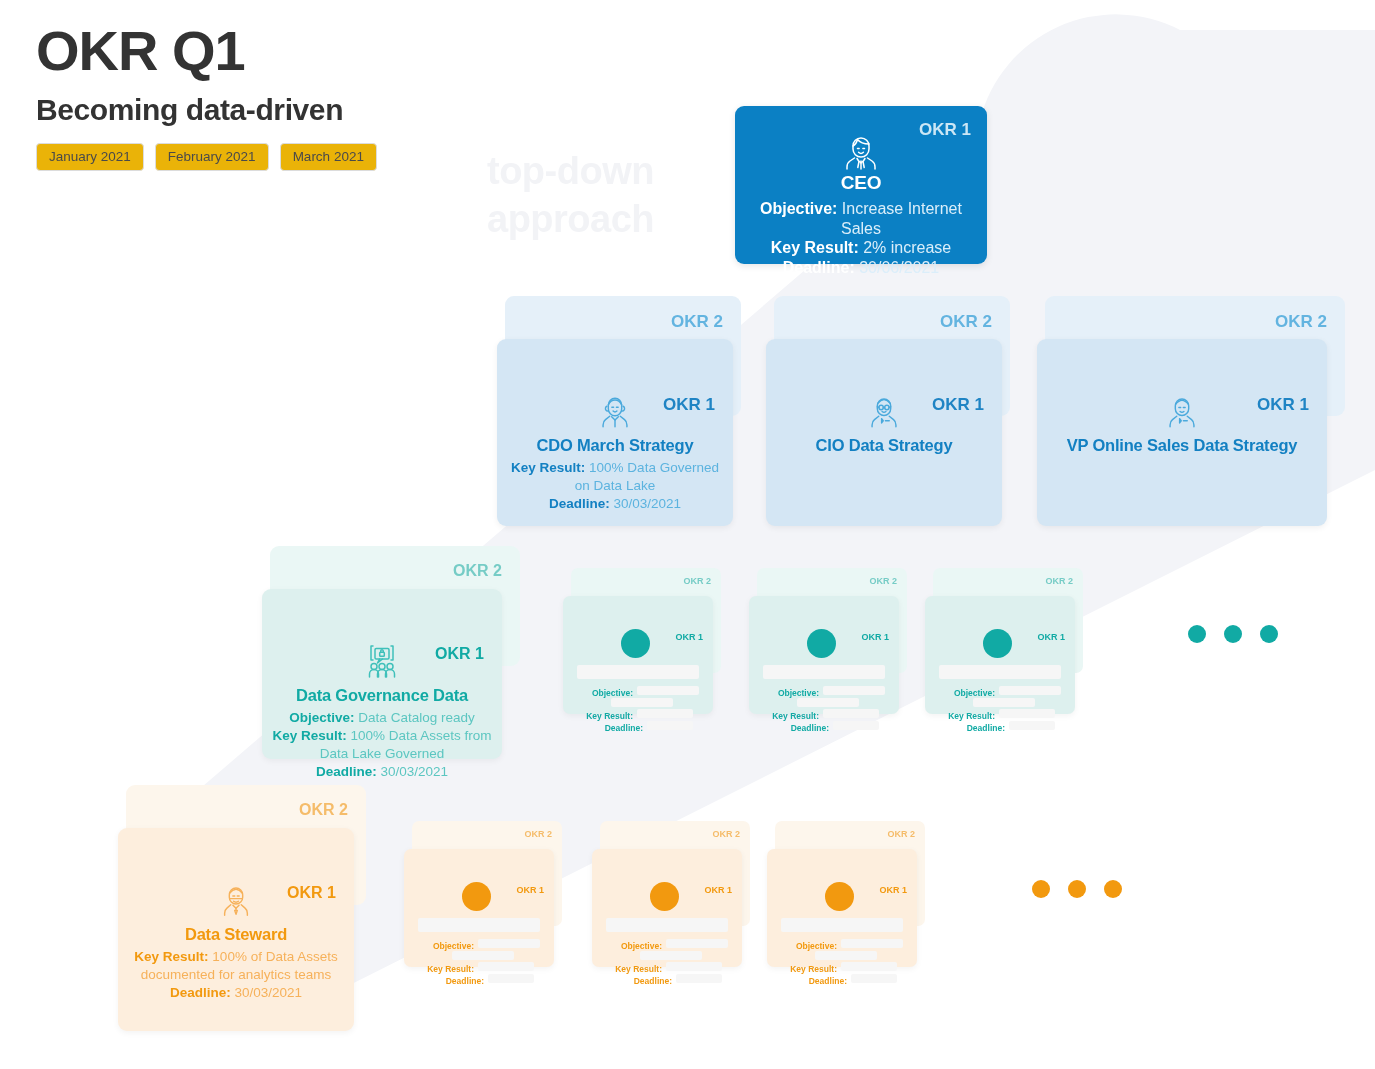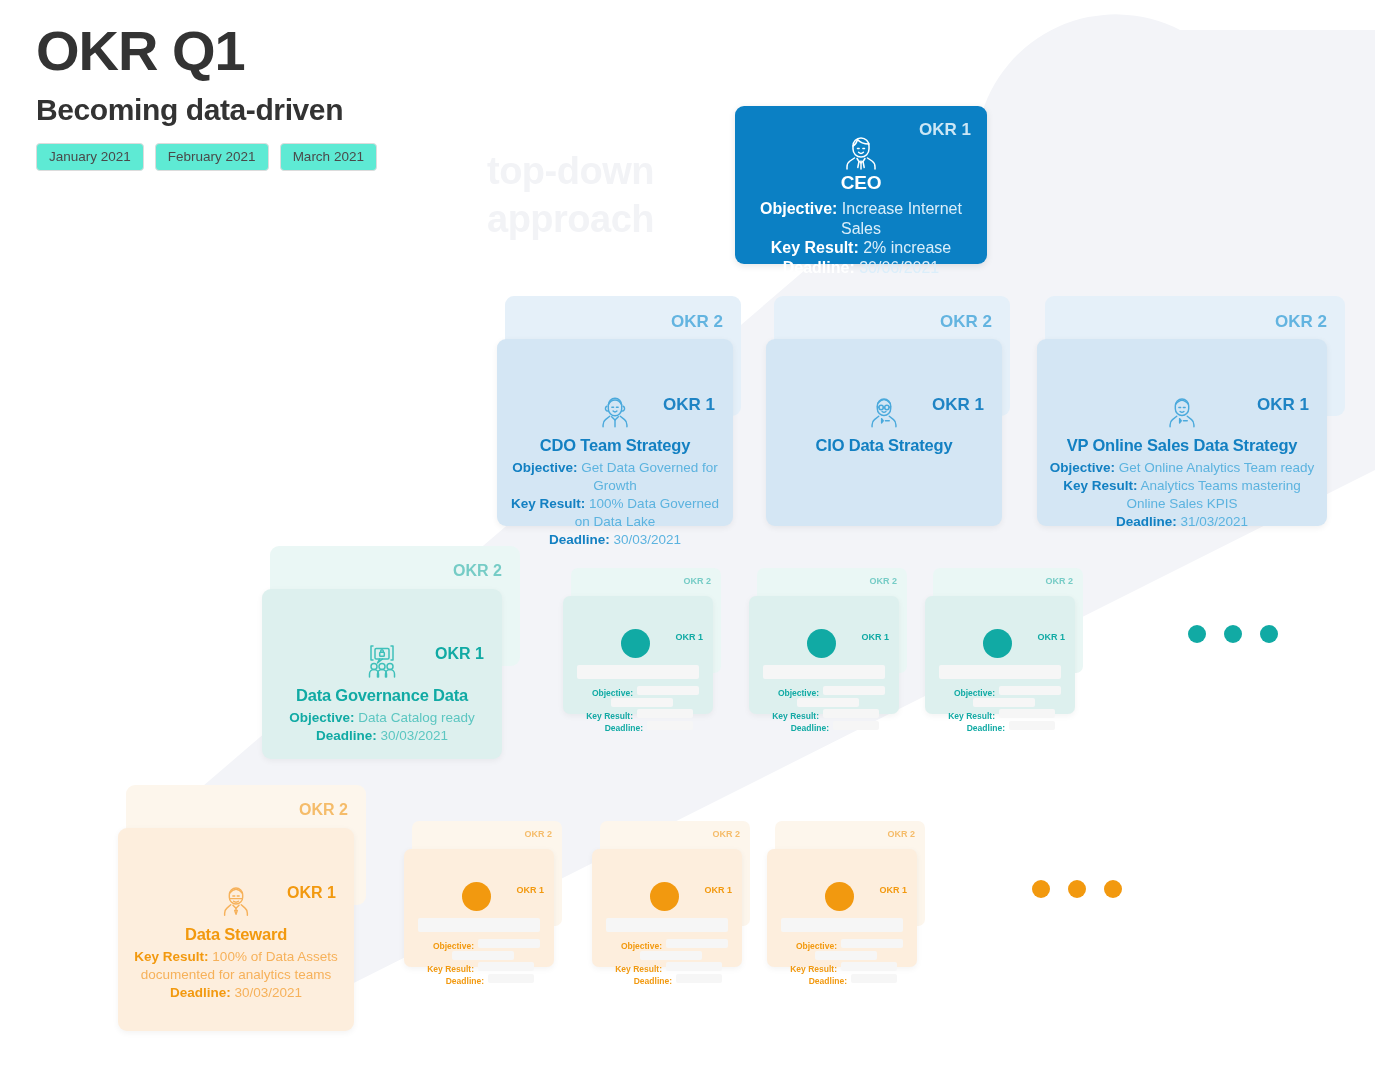--- a/index.html
+++ b/index.html
@@ -43,21 +43,21 @@
     letter-spacing: -0.4px;
   }
   #month-tabs {
     margin-top: 16px;
     display: flex;
     gap: 11px;
   }
   .month-tab {
     border: 1px solid #dcdcdc;
     border-radius: 4px;
-    background: #5eead4;
+    background: #eab308;
     color: #4a4a4a;
     font-size: 13.5px;
     padding: 6px 12px 7px 12px;
     line-height: 1;
     white-space: nowrap;
     cursor: pointer;
   }
 
   
   #watermark {
@@ -263,23 +263,22 @@
         <path d="M13.5 14 c-1.5 0.5-2 2.5-1 4 c0.6 0.9 1.6 1.2 2.4 0.9"></path>
         <path d="M30.5 14 c1.5 0.5 2 2.5 1 4 c-0.6 0.9-1.6 1.2-2.4 0.9"></path>
         <path d="M18.7 15 h1.8 M23.5 15 h1.8"></path>
         <path d="M20 19 c1.3 1.2 2.7 1.2 4 0"></path>
         <path d="M16.5 24.5 L12 28 c-1.7 1.3-2.5 3.3-2.5 5.5 v2"></path>
         <path d="M27.5 24.5 L32 28 c1.7 1.3 2.5 3.3 2.5 5.5 v2"></path>
         <path d="M18.5 25 l3.5 3.5 l3.5-3.5"></path>
         <path d="M22 28.5 v7"></path>
       </svg>
     </div>
-    <div class="card-role">CDO Team Strategy</div>
+    <div class="card-role">CDO March Strategy</div>
     <div class="card-lines">
-      <span class="ln"><b>Objective:</b> <span>Get Data Governed for Growth</span></span>
       <span class="ln"><b>Key Result:</b> <span>100% Data Governed on Data Lake</span></span>
       <span class="ln"><b>Deadline:</b> <span>30/03/2021</span></span>
     </div>
   </div>
 </div>
 
 <div class="card-stack big-card blue-card" id="cio-card" style="left:766px; top:296px;">
   <div class="card-back">
     <div class="okr-badge back-badge">OKR 2</div>
   </div>
@@ -315,25 +314,20 @@
         <path d="M15.3 12 c2.2-2.7 4.2-4.2 6.7-4.2 s4.5 1.5 6.7 4.2"></path>
         <path d="M18.7 15.2 h1.9 M23.4 15.2 h1.9"></path>
         <path d="M20 19.5 c1.3 1.1 2.7 1.1 4 0"></path>
         <path d="M16.5 24.5 L12 28 c-1.7 1.3-2.5 3.3-2.5 5.5 v2"></path>
         <path d="M27.5 24.5 L32 28 c1.7 1.3 2.5 3.3 2.5 5.5 v2"></path>
         <path d="M19.5 27 l1.7 2.2 l-1.7 2.2 M19.5 27 l0 4.4"></path>
         <path d="M23.5 29.2 h4"></path>
       </svg>
     </div>
     <div class="card-role">VP Online Sales Data Strategy</div>
-    <div class="card-lines">
-      <span class="ln"><b>Objective:</b> <span>Get Online Analytics Team ready</span></span>
-      <span class="ln"><b>Key Result:</b> <span>Analytics Teams mastering Online Sales KPIS</span></span>
-      <span class="ln"><b>Deadline:</b> <span>31/03/2021</span></span>
-    </div>
   </div>
 </div>
 
 <div class="card-stack big-card teal-card" id="governance-card" style="left:262px; top:546px;">
   <div class="card-back" style="width:250px;">
     <div class="okr-badge back-badge">OKR 2</div>
   </div>
   <div class="card-front" style="width:240px; height:170px;">
     <div class="okr-badge front-badge">OKR 1</div>
     <div class="card-icon">
@@ -347,20 +341,21 @@
         <path d="M9.5 35 v-3 c0-2.5 2-4.5 4.5-4.5 s4.5 2 4.5 4.5 v3"></path>
         <circle cx="22" cy="24.5" r="3"></circle>
         <path d="M17.5 35 v-3 c0-2.5 2-4.5 4.5-4.5 s4.5 2 4.5 4.5 v3"></path>
         <circle cx="30" cy="24.5" r="3"></circle>
         <path d="M25.5 35 v-3 c0-2.5 2-4.5 4.5-4.5 s4.5 2 4.5 4.5 v3"></path>
       </svg>
     </div>
     <div class="card-role">Data Governance Data</div>
     <div class="card-lines">
       <span class="ln"><b>Objective:</b> <span>Data Catalog ready</span></span>
+      <span class="ln"><b>Key Result:</b> <span>100% Data Assets from Data Lake Governed</span></span>
       <span class="ln"><b>Deadline:</b> <span>30/03/2021</span></span>
     </div>
   </div>
 </div>
 
 <div class="card-stack big-card orange-card" id="steward-card" style="left:118px; top:785px;">
   <div class="card-back" style="width:240px;">
     <div class="okr-badge back-badge">OKR 2</div>
   </div>
   <div class="card-front" style="width:236px; height:203px;">

